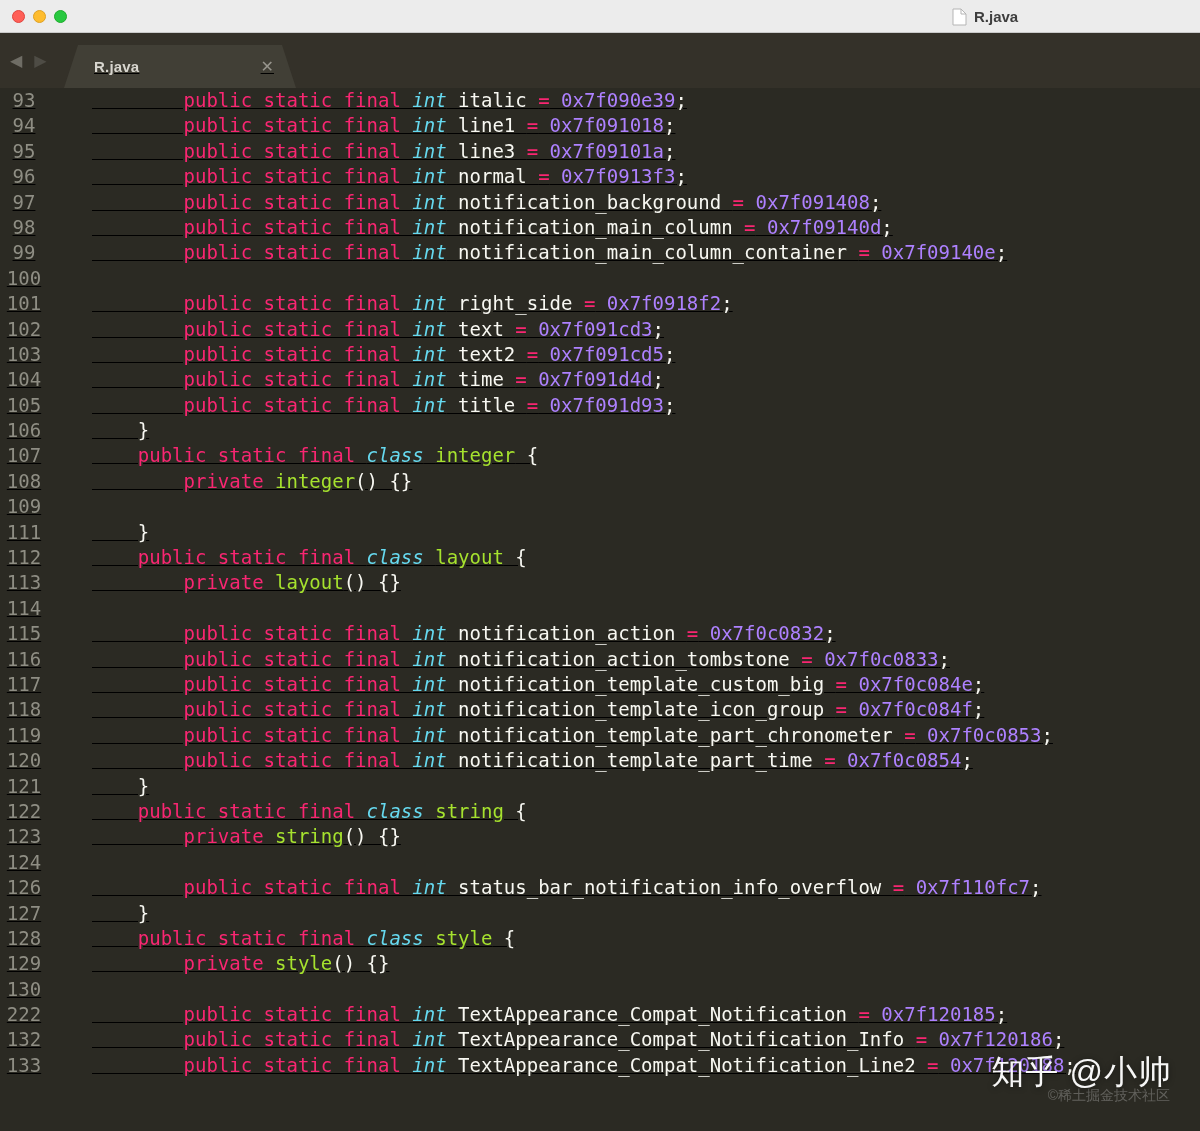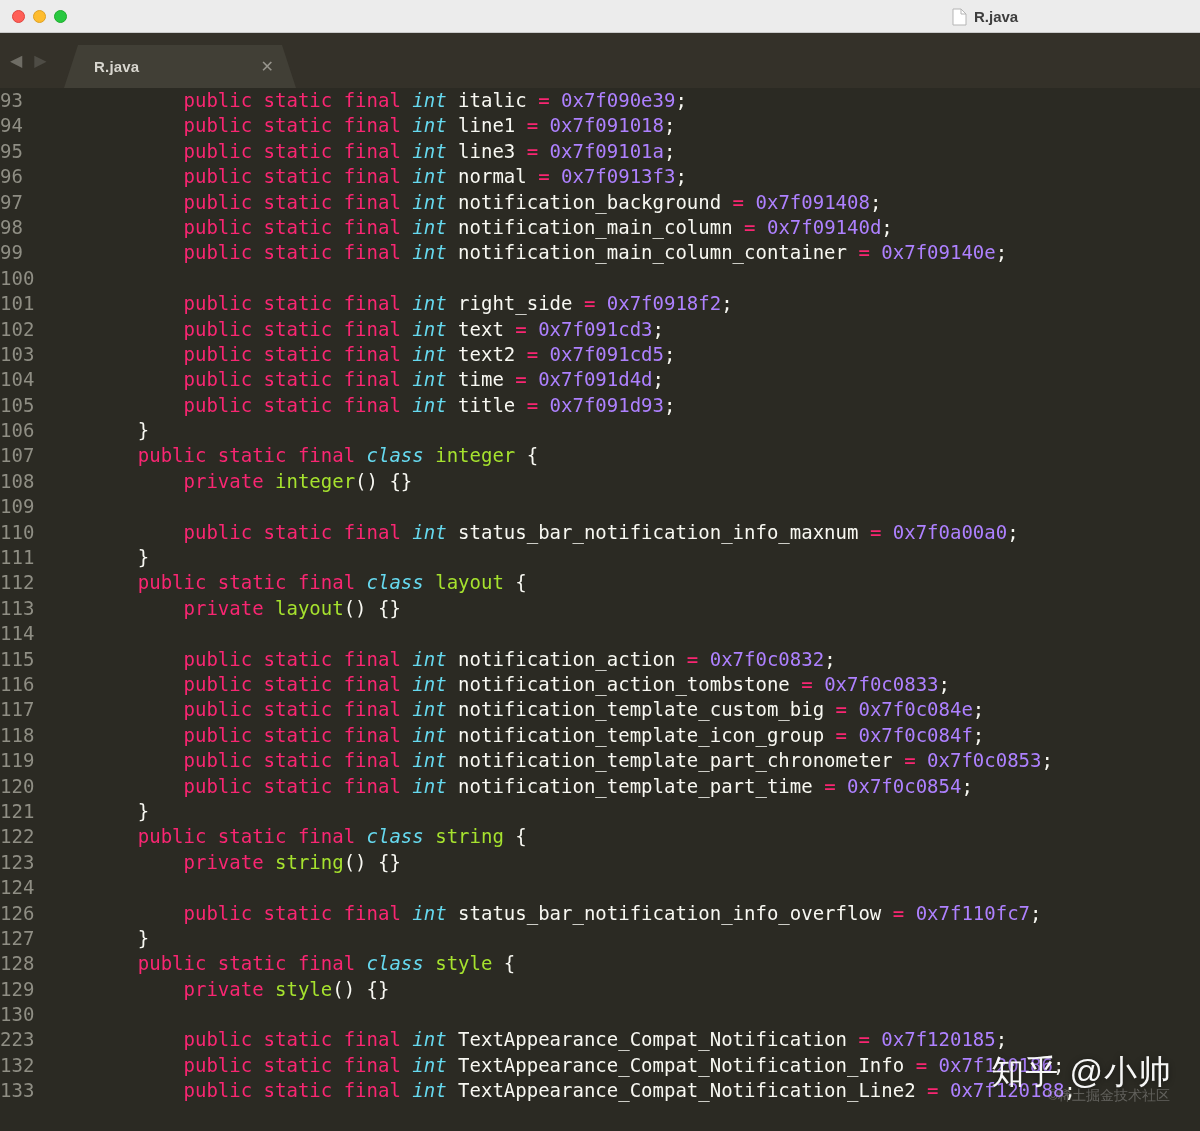--- a/index.html
+++ b/index.html
@@ -2,21 +2,21 @@
 <html style="--kw: #f92672; --ty: #66d9ef; --pl: #f8f8f2; --op: #f92672; --nu: #ae81ff; --cl: #a6e22e; --editor-bg: #2b2a23; --gutter: #8f8e84; --tabbar-bg: #343129; --tab-bg: #413f36;"><head>
 <meta charset="utf-8">
 <style>
   :root{
     --kw:#f92672; --ty:#66d9ef; --pl:#f8f8f2; --op:#f92672; --nu:#ae81ff; --cl:#a6e22e;
     --editor-bg:#2b2a23; --gutter:#8f8e84; --tabbar-bg:#343129; --tab-bg:#413f36;
   }
   *{margin:0;padding:0;box-sizing:border-box;}
   html,body{width:1200px;height:1131px;overflow:hidden;background:var(--editor-bg);}
   body{font-family:"Liberation Sans",sans-serif;}
-  .window{position:relative;width:1200px;height:1131px;display:flex;flex-direction:column;}
+  .window{position:relative;width:1200px;height:1131px;display:flex;flex-direction:column;text-decoration:underline;}
 
   
   .titlebar{height:33px;background:#ececec;border-bottom:1px solid #c9c9c9;position:relative;flex:none;}
   .traffic-lights{position:absolute;left:12px;top:0;height:33px;display:flex;align-items:center;gap:8px;}
   .light{width:13px;height:13px;border-radius:50%;display:inline-block;cursor:default;}
   .light.red{background:#ff5f57;border:1px solid #e0443e;}
   .light.yellow{background:#febc2e;border:1px solid #dea123;}
   .light.green{background:#28c840;border:1px solid #1dad2b;}
   .title-area{position:absolute;left:952px;top:0;height:33px;display:flex;align-items:center;gap:7px;}
   .doc-icon{display:inline-flex;}
@@ -32,21 +32,21 @@
        display:flex;align-items:center;justify-content:space-between;
        padding:0 22px 0 30px;cursor:pointer;}
   .tab-label{color:#d8d6cf;font-size:15px;font-weight:bold;letter-spacing:.2px;}
   .tab-close{color:#97958d;font-size:16px;line-height:1;cursor:pointer;}
 
   
   .editor{flex:1;background:var(--editor-bg);overflow:hidden;cursor:text;}
   .line{display:flex;height:25.4px;white-space:pre;
         font-family:"DejaVu Sans Mono","Liberation Mono",monospace;
         font-size:19px;line-height:25.4px;}
-  .ln{flex:none;width:60px;padding-right:12px;text-align:left;color:var(--gutter);}
+  .ln{flex:none;width:60px;padding-right:12px;text-align:center;color:var(--gutter);}
   .lc{flex:none;margin-left:32px;}
   .tk-kw{color:var(--kw);}
   .tk-ty{color:var(--ty);font-style:italic;}
   .tk-pl{color:var(--pl);}
   .tk-op{color:var(--op);}
   .tk-nu{color:var(--nu);}
   .tk-cl{color:var(--cl);}
 
   
   .watermark{position:absolute;right:28px;bottom:36px;font-size:33px;color:rgba(255,255,255,.96);
@@ -99,41 +99,40 @@
         <div class="line"><span class="ln">100</span></div>
         <div class="line"><span class="ln">101</span><span class="lc"><span class="tk-kw">        public static final </span><span class="tk-ty">int</span><span class="tk-pl"> right_side </span><span class="tk-op">=</span><span class="tk-nu"> 0x7f0918f2</span><span class="tk-pl">;</span></span></div>
         <div class="line"><span class="ln">102</span><span class="lc"><span class="tk-kw">        public static final </span><span class="tk-ty">int</span><span class="tk-pl"> text </span><span class="tk-op">=</span><span class="tk-nu"> 0x7f091cd3</span><span class="tk-pl">;</span></span></div>
         <div class="line"><span class="ln">103</span><span class="lc"><span class="tk-kw">        public static final </span><span class="tk-ty">int</span><span class="tk-pl"> text2 </span><span class="tk-op">=</span><span class="tk-nu"> 0x7f091cd5</span><span class="tk-pl">;</span></span></div>
         <div class="line"><span class="ln">104</span><span class="lc"><span class="tk-kw">        public static final </span><span class="tk-ty">int</span><span class="tk-pl"> time </span><span class="tk-op">=</span><span class="tk-nu"> 0x7f091d4d</span><span class="tk-pl">;</span></span></div>
         <div class="line"><span class="ln">105</span><span class="lc"><span class="tk-kw">        public static final </span><span class="tk-ty">int</span><span class="tk-pl"> title </span><span class="tk-op">=</span><span class="tk-nu"> 0x7f091d93</span><span class="tk-pl">;</span></span></div>
         <div class="line"><span class="ln">106</span><span class="lc"><span class="tk-pl">    }</span></span></div>
         <div class="line"><span class="ln">107</span><span class="lc"><span class="tk-kw">    public static final </span><span class="tk-ty">class</span><span class="tk-pl"> </span><span class="tk-cl">integer</span><span class="tk-pl"> {</span></span></div>
         <div class="line"><span class="ln">108</span><span class="lc"><span class="tk-kw">        private </span><span class="tk-cl">integer</span><span class="tk-pl">() {}</span></span></div>
         <div class="line"><span class="ln">109</span><span class="lc"></span></div>
-        <div class="line"><span class="ln">110</span><span class="lc"><span class="tk-kw">        public static final </span><span class="tk-ty">int</span><span class="tk-pl"> status_bar_notification_info_maxnum </span><span class="tk-op">=</span><span class="tk-nu"> 0x7f0a00a0</span><span class="tk-pl">;</span></span></div>
         <div class="line"><span class="ln">111</span><span class="lc"><span class="tk-pl">    }</span></span></div>
         <div class="line"><span class="ln">112</span><span class="lc"><span class="tk-kw">    public static final </span><span class="tk-ty">class</span><span class="tk-pl"> </span><span class="tk-cl">layout</span><span class="tk-pl"> {</span></span></div>
         <div class="line"><span class="ln">113</span><span class="lc"><span class="tk-kw">        private </span><span class="tk-cl">layout</span><span class="tk-pl">() {}</span></span></div>
         <div class="line"><span class="ln">114</span><span class="lc"></span></div>
         <div class="line"><span class="ln">115</span><span class="lc"><span class="tk-kw">        public static final </span><span class="tk-ty">int</span><span class="tk-pl"> notification_action </span><span class="tk-op">=</span><span class="tk-nu"> 0x7f0c0832</span><span class="tk-pl">;</span></span></div>
         <div class="line"><span class="ln">116</span><span class="lc"><span class="tk-kw">        public static final </span><span class="tk-ty">int</span><span class="tk-pl"> notification_action_tombstone </span><span class="tk-op">=</span><span class="tk-nu"> 0x7f0c0833</span><span class="tk-pl">;</span></span></div>
         <div class="line"><span class="ln">117</span><span class="lc"><span class="tk-kw">        public static final </span><span class="tk-ty">int</span><span class="tk-pl"> notification_template_custom_big </span><span class="tk-op">=</span><span class="tk-nu"> 0x7f0c084e</span><span class="tk-pl">;</span></span></div>
         <div class="line"><span class="ln">118</span><span class="lc"><span class="tk-kw">        public static final </span><span class="tk-ty">int</span><span class="tk-pl"> notification_template_icon_group </span><span class="tk-op">=</span><span class="tk-nu"> 0x7f0c084f</span><span class="tk-pl">;</span></span></div>
         <div class="line"><span class="ln">119</span><span class="lc"><span class="tk-kw">        public static final </span><span class="tk-ty">int</span><span class="tk-pl"> notification_template_part_chronometer </span><span class="tk-op">=</span><span class="tk-nu"> 0x7f0c0853</span><span class="tk-pl">;</span></span></div>
         <div class="line"><span class="ln">120</span><span class="lc"><span class="tk-kw">        public static final </span><span class="tk-ty">int</span><span class="tk-pl"> notification_template_part_time </span><span class="tk-op">=</span><span class="tk-nu"> 0x7f0c0854</span><span class="tk-pl">;</span></span></div>
         <div class="line"><span class="ln">121</span><span class="lc"><span class="tk-pl">    }</span></span></div>
         <div class="line"><span class="ln">122</span><span class="lc"><span class="tk-kw">    public static final </span><span class="tk-ty">class</span><span class="tk-pl"> </span><span class="tk-cl">string</span><span class="tk-pl"> {</span></span></div>
         <div class="line"><span class="ln">123</span><span class="lc"><span class="tk-kw">        private </span><span class="tk-cl">string</span><span class="tk-pl">() {}</span></span></div>
         <div class="line"><span class="ln">124</span><span class="lc"></span></div>
         <div class="line"><span class="ln">126</span><span class="lc"><span class="tk-kw">        public static final </span><span class="tk-ty">int</span><span class="tk-pl"> status_bar_notification_info_overflow </span><span class="tk-op">=</span><span class="tk-nu"> 0x7f110fc7</span><span class="tk-pl">;</span></span></div>
         <div class="line"><span class="ln">127</span><span class="lc"><span class="tk-pl">    }</span></span></div>
         <div class="line"><span class="ln">128</span><span class="lc"><span class="tk-kw">    public static final </span><span class="tk-ty">class</span><span class="tk-pl"> </span><span class="tk-cl">style</span><span class="tk-pl"> {</span></span></div>
         <div class="line"><span class="ln">129</span><span class="lc"><span class="tk-kw">        private </span><span class="tk-cl">style</span><span class="tk-pl">() {}</span></span></div>
         <div class="line"><span class="ln">130</span><span class="lc"></span></div>
-        <div class="line"><span class="ln">223</span><span class="lc"><span class="tk-kw">        public static final </span><span class="tk-ty">int</span><span class="tk-pl"> TextAppearance_Compat_Notification </span><span class="tk-op">=</span><span class="tk-nu"> 0x7f120185</span><span class="tk-pl">;</span></span></div>
+        <div class="line"><span class="ln">222</span><span class="lc"><span class="tk-kw">        public static final </span><span class="tk-ty">int</span><span class="tk-pl"> TextAppearance_Compat_Notification </span><span class="tk-op">=</span><span class="tk-nu"> 0x7f120185</span><span class="tk-pl">;</span></span></div>
         <div class="line"><span class="ln">132</span><span class="lc"><span class="tk-kw">        public static final </span><span class="tk-ty">int</span><span class="tk-pl"> TextAppearance_Compat_Notification_Info </span><span class="tk-op">=</span><span class="tk-nu"> 0x7f120186</span><span class="tk-pl">;</span></span></div>
         <div class="line"><span class="ln">133</span><span class="lc"><span class="tk-kw">        public static final </span><span class="tk-ty">int</span><span class="tk-pl"> TextAppearance_Compat_Notification_Line2 </span><span class="tk-op">=</span><span class="tk-nu"> 0x7f120188</span><span class="tk-pl">;</span></span></div>
       </div>
   </div>
 
   <div class="watermark-faint">©稀土掘金技术社区</div>
   <div class="watermark">知乎 @小帅</div>
 
 </div>
 

